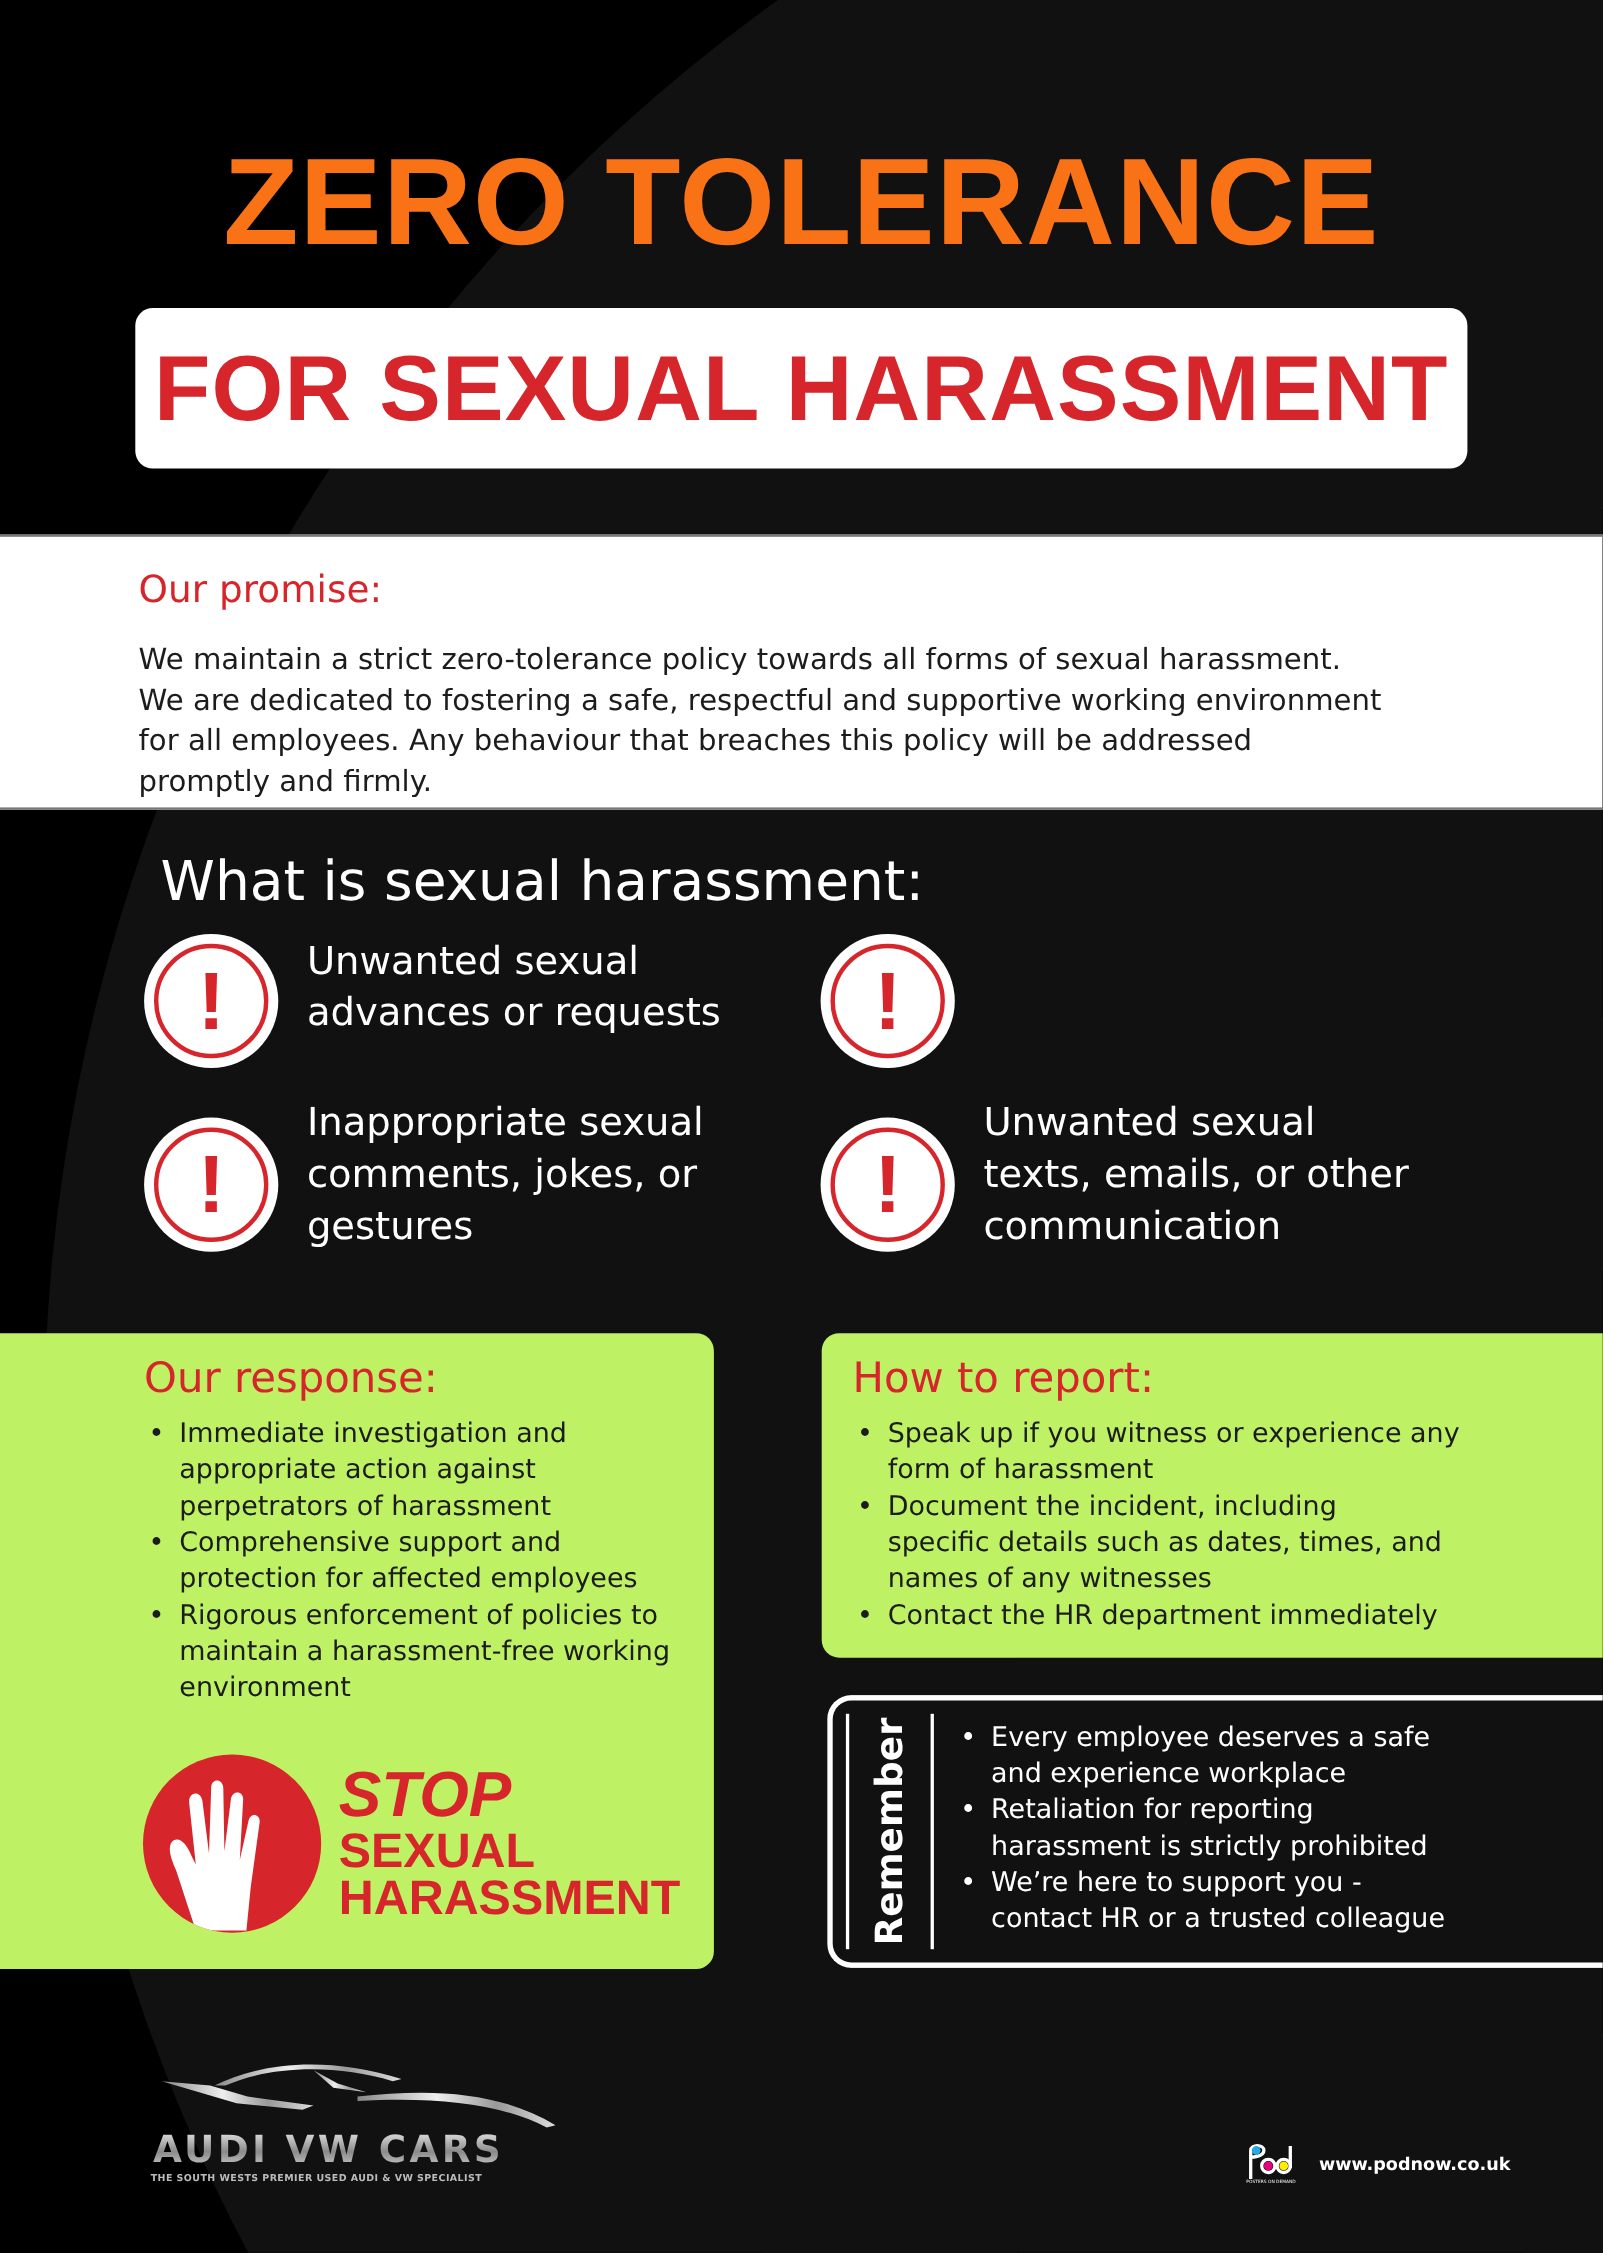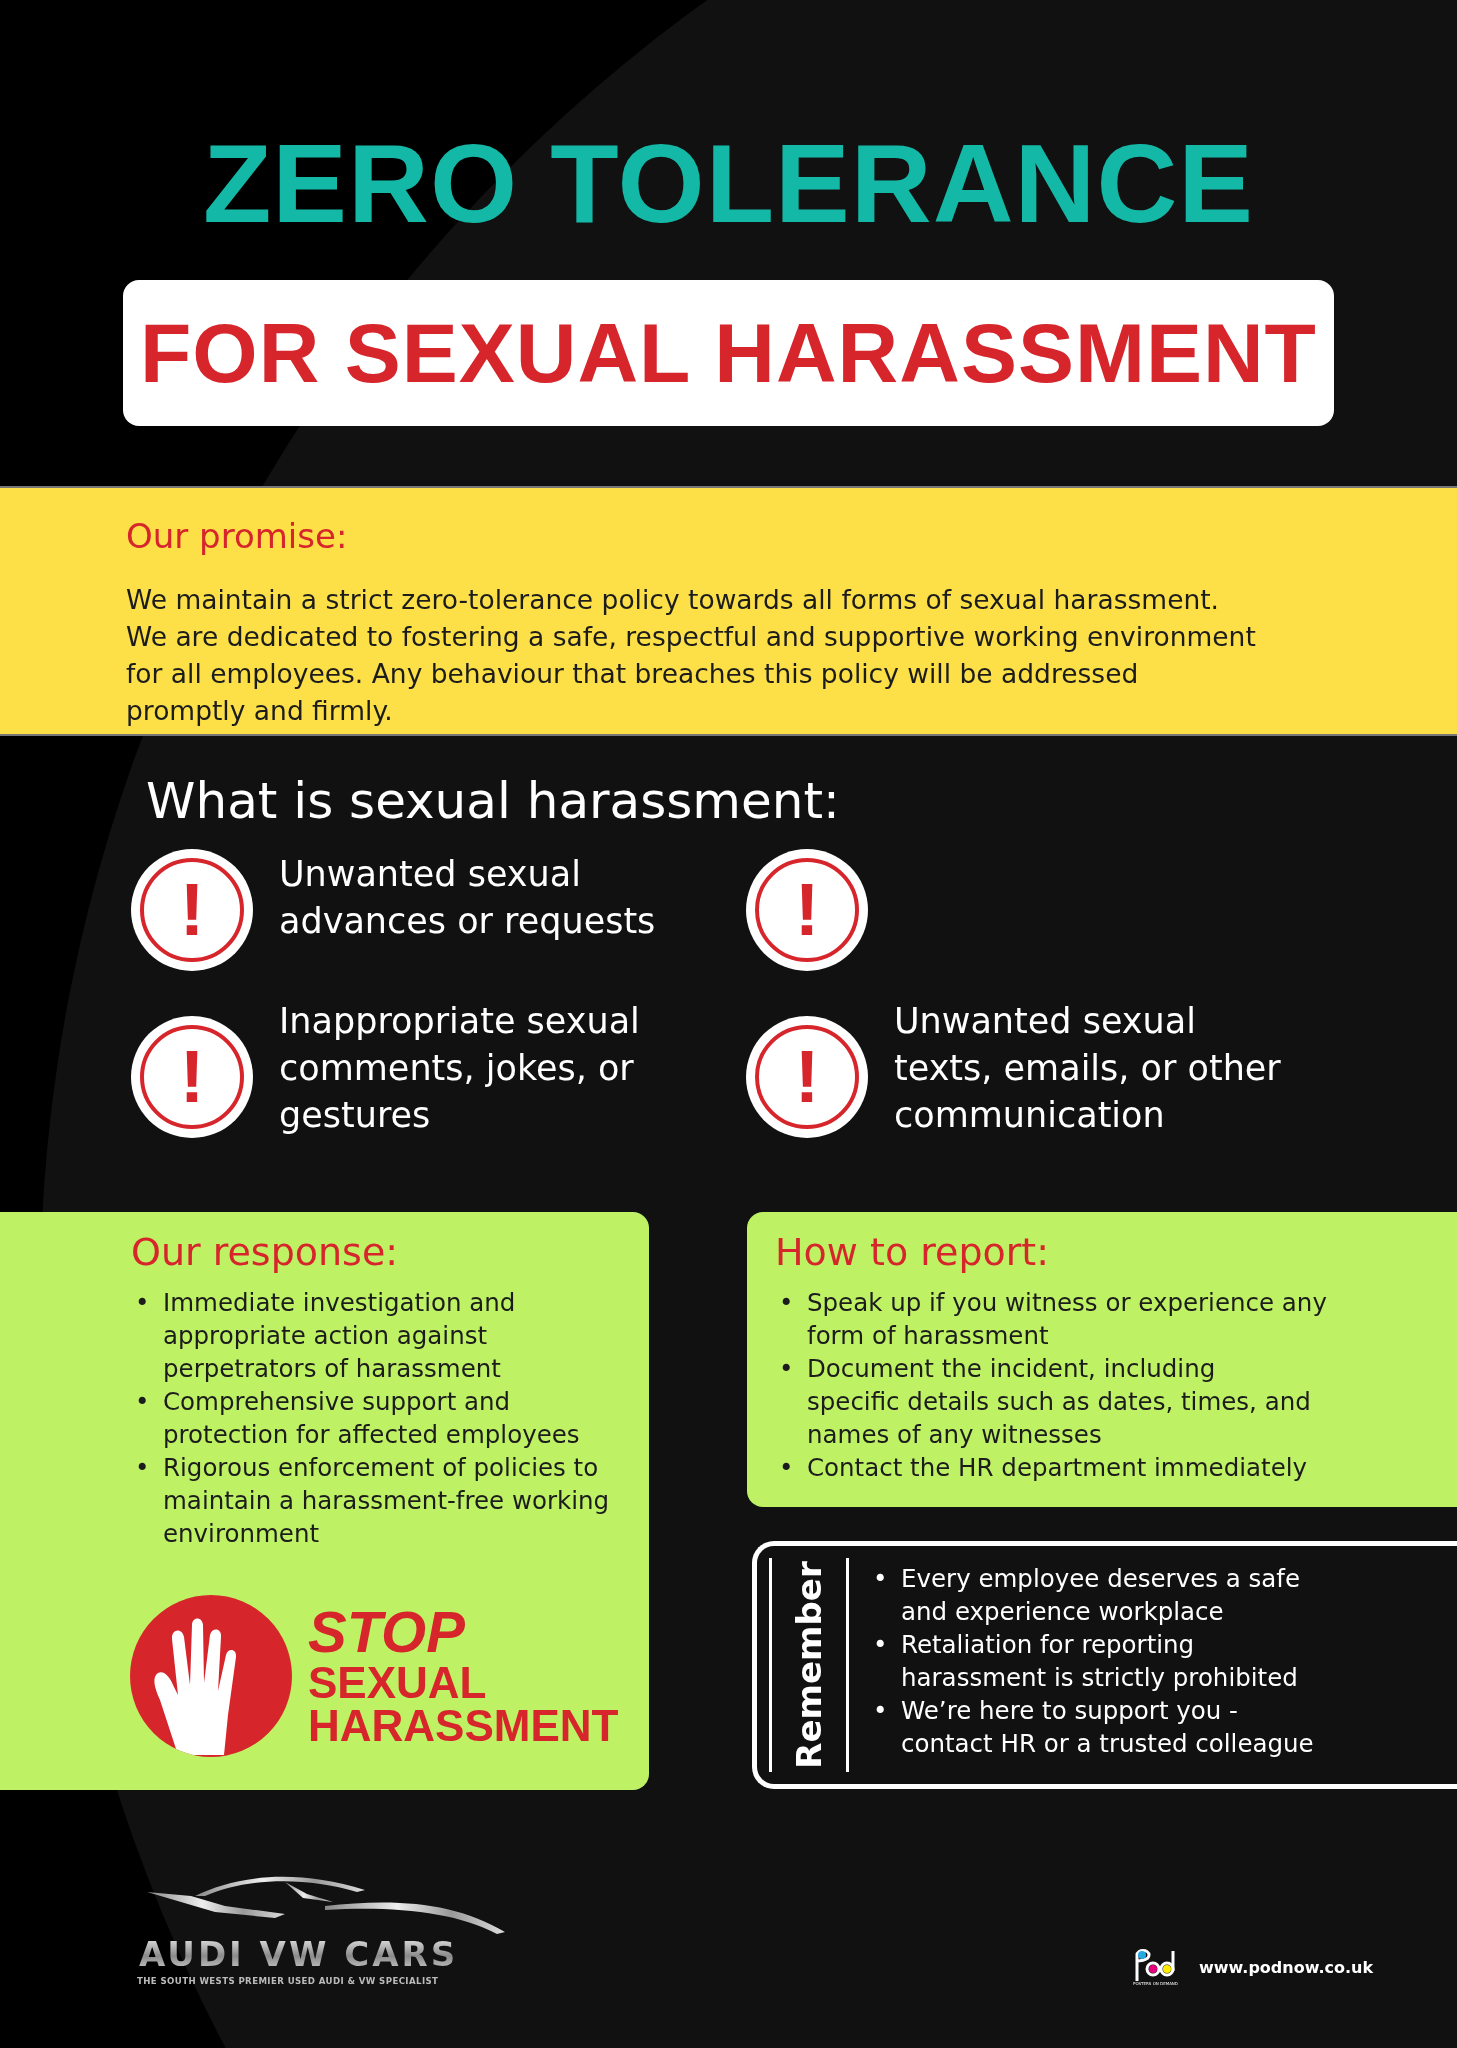--- a/index.html
+++ b/index.html
@@ -21,21 +21,21 @@
   .layer { position: absolute; z-index: 1; }
 
   
   .title-main {
     left: 0; top: 128px; width: 1457px;
     text-align: center;
     font-family: "Liberation Sans", sans-serif;
     font-weight: 700;
     font-size: 112px;
     letter-spacing: 1px;
-    color: #14b8a6;
+    color: #f97316;
     line-height: 1;
   }
   .title-box {
     left: 123px; top: 280px; width: 1211px; height: 146px;
     background: #fff;
     border-radius: 16px;
     display: flex; align-items: center; justify-content: center;
   }
   .title-sub {
     font-family: "Liberation Sans", sans-serif;
@@ -43,21 +43,21 @@
     font-size: 84px;
     color: #d6262c;
     letter-spacing: 1px;
     white-space: nowrap;
     text-align: center;
   }
 
   
   .promise-band {
     left: 0; top: 486px; width: 1457px; height: 250px;
-    background: #fde047;
+    background: #ffffff;
     border-top: 2px solid #777;
     border-bottom: 2px solid #777;
     padding: 28px 0 0 126px;
   }
   .section-h-red {
     font-family: "DejaVu Sans", sans-serif;
     color: #d6262c;
     font-size: 34px;
     font-weight: 400;
     line-height: 1.2;

